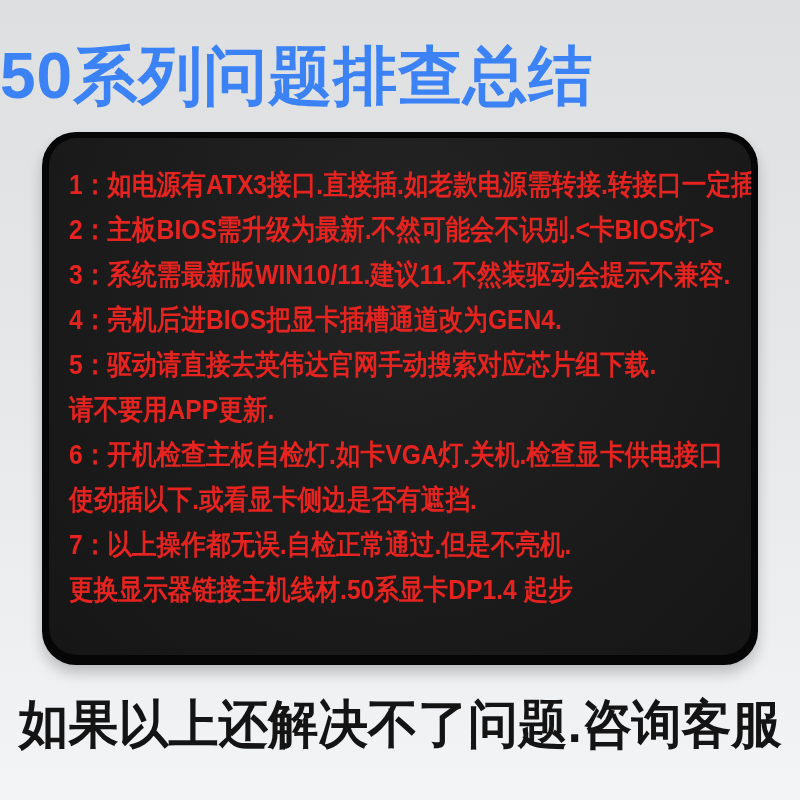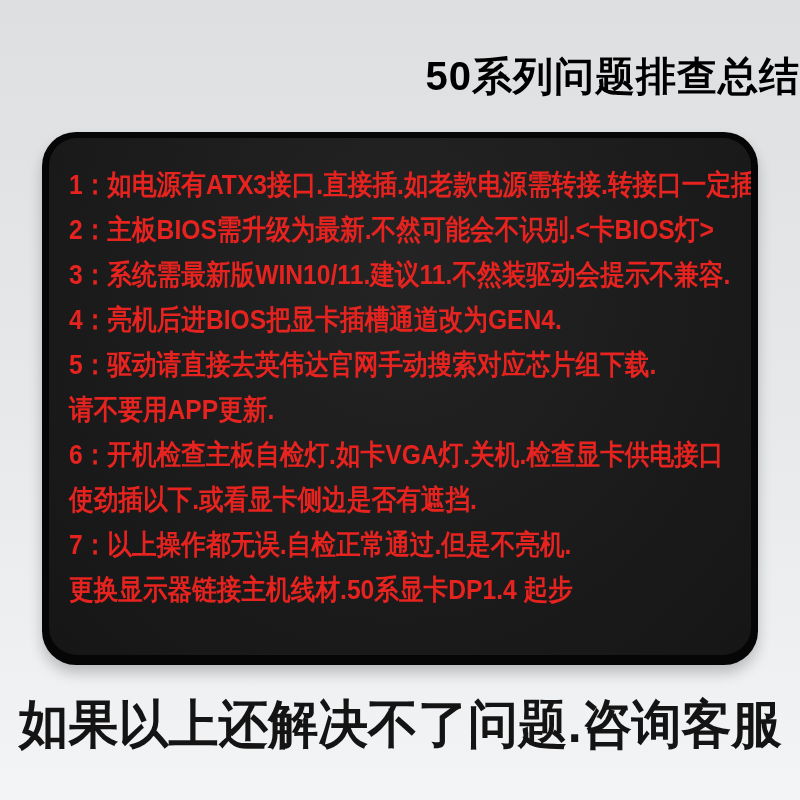--- a/index.html
+++ b/index.html
@@ -12,24 +12,24 @@
     position: relative;
     overflow: hidden;
     background: linear-gradient(180deg, #dedfe1 0%, #e7e8ea 50%, #f3f4f6 100%);
     font-family: "Liberation Sans", sans-serif;
   }
   .page-title {
     position: absolute;
     top: 48px;
     left: 0;
     width: 800px;
-    text-align: right;
-    font-size: 40px;
+    text-align: left;
+    font-size: 64px;
     font-weight: bold;
-    color: #000000;
+    color: #3b82f6;
     letter-spacing: 1px;
     line-height: 56px;
   }
   .panel-outer {
     position: absolute;
     left: 42px;
     top: 132px;
     width: 716px;
     height: 533px;
     box-sizing: border-box;

